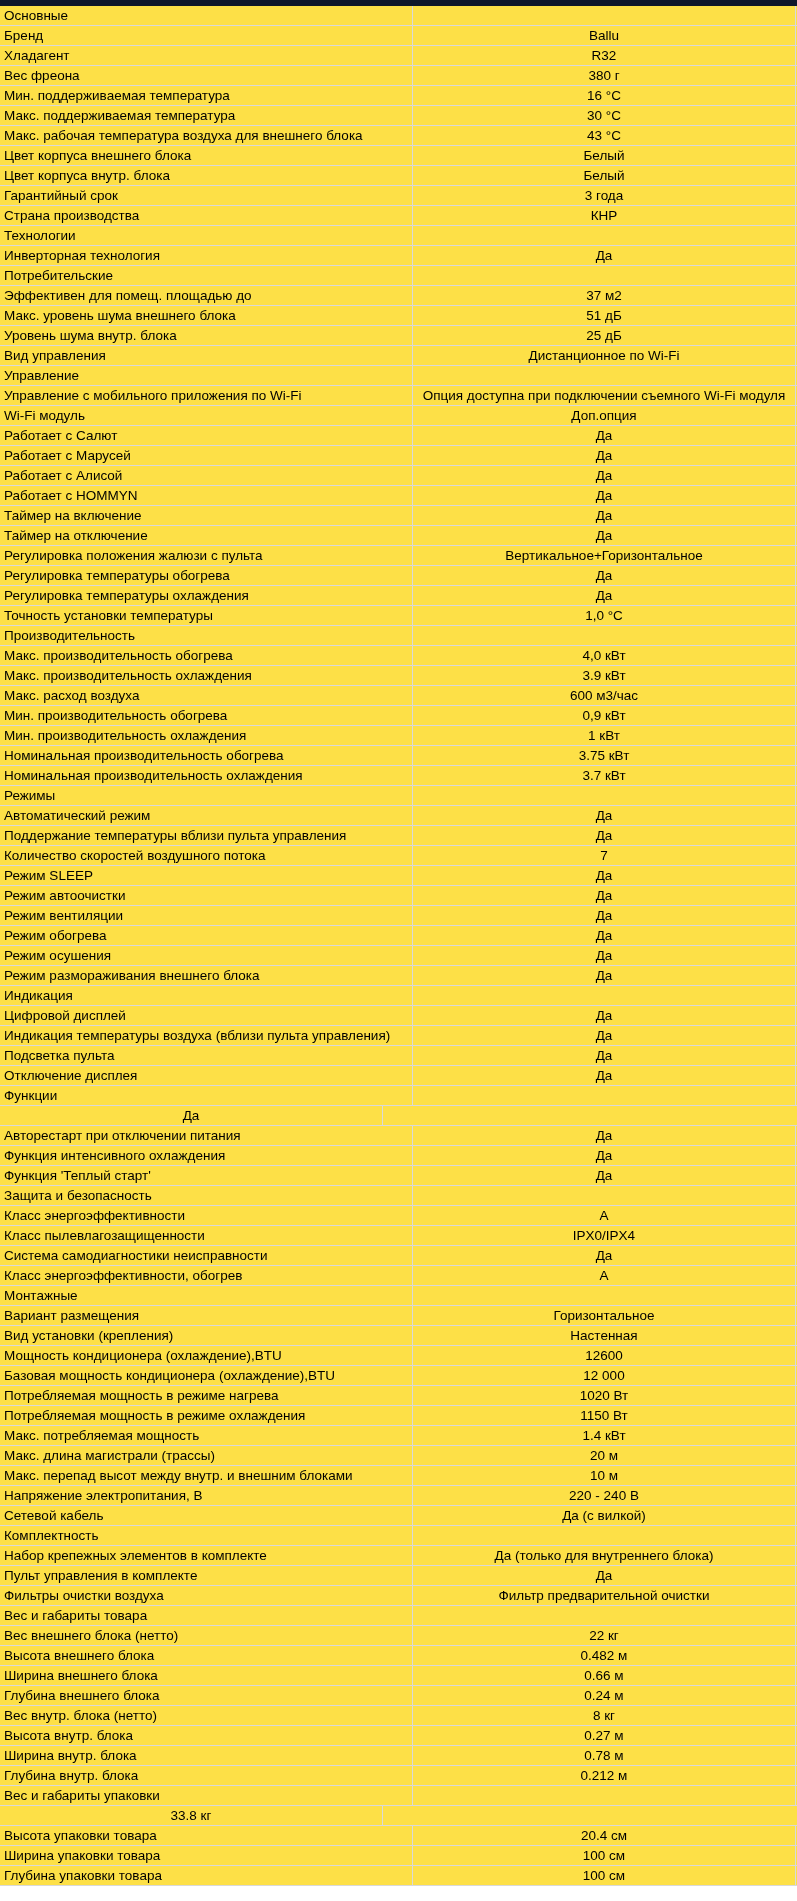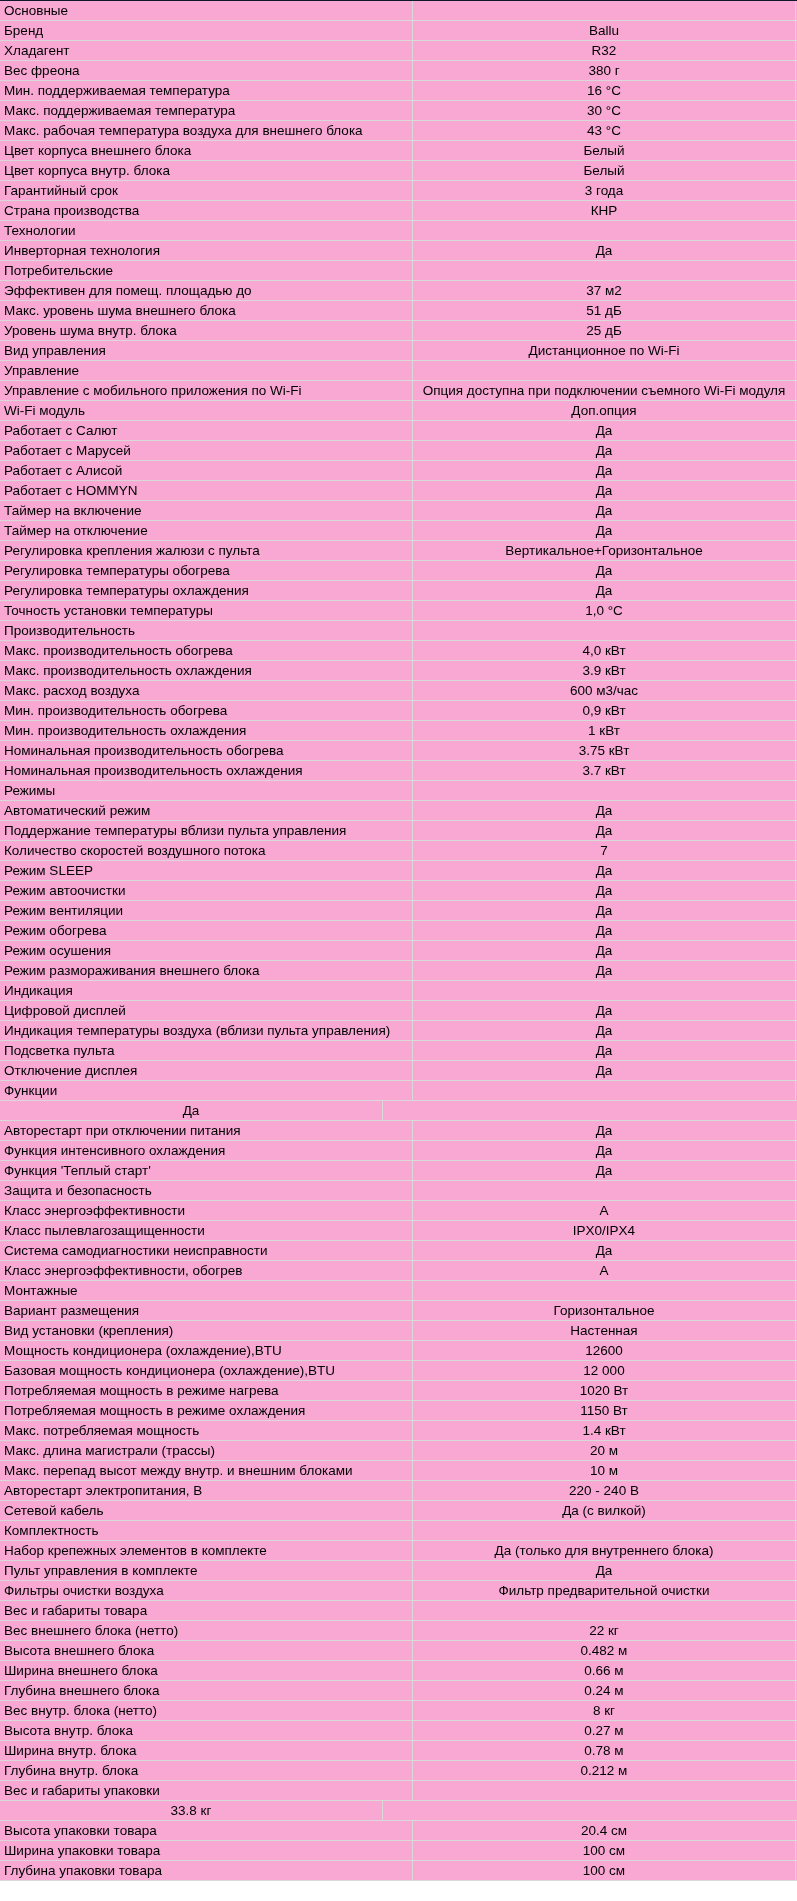--- a/index.html
+++ b/index.html
@@ -3,22 +3,22 @@
 <meta charset="utf-8">
 <style>
   html, body {
     margin: 0;
     padding: 0;
     background: #ffffff;
   }
   .spec-table {
     width: 797px;
     box-sizing: border-box;
-    border-top: 1px solid #0f172a;
-    background: #f9a8d4;
+    border-top: 6px solid #0f172a;
+    background: #fde047;
     font-family: "Liberation Sans", "DejaVu Sans", sans-serif;
     font-size: 13.5px;
     color: #000000;
   }
   .spec-row {
     display: flex;
     height: 20px;
     box-sizing: border-box;
     border-bottom: 1px solid #d9d9d9;
   }
@@ -151,21 +151,21 @@
     </div>
     <div class="spec-row">
       <div class="spec-name-cell">Таймер на включение</div>
       <div class="spec-value-cell">Да</div>
     </div>
     <div class="spec-row">
       <div class="spec-name-cell">Таймер на отключение</div>
       <div class="spec-value-cell">Да</div>
     </div>
     <div class="spec-row">
-      <div class="spec-name-cell">Регулировка крепления жалюзи с пульта</div>
+      <div class="spec-name-cell">Регулировка положения жалюзи с пульта</div>
       <div class="spec-value-cell">Вертикальное+Горизонтальное</div>
     </div>
     <div class="spec-row">
       <div class="spec-name-cell">Регулировка температуры обогрева</div>
       <div class="spec-value-cell">Да</div>
     </div>
     <div class="spec-row">
       <div class="spec-name-cell">Регулировка температуры охлаждения</div>
       <div class="spec-value-cell">Да</div>
     </div>
@@ -338,21 +338,21 @@
     </div>
     <div class="spec-row">
       <div class="spec-name-cell">Макс. длина магистрали (трассы)</div>
       <div class="spec-value-cell">20 м</div>
     </div>
     <div class="spec-row">
       <div class="spec-name-cell">Макс. перепад высот между внутр. и внешним блоками</div>
       <div class="spec-value-cell">10 м</div>
     </div>
     <div class="spec-row">
-      <div class="spec-name-cell">Авторестарт электропитания, В</div>
+      <div class="spec-name-cell">Напряжение электропитания, В</div>
       <div class="spec-value-cell">220 - 240 В</div>
     </div>
     <div class="spec-row">
       <div class="spec-name-cell">Сетевой кабель</div>
       <div class="spec-value-cell">Да (с вилкой)</div>
     </div>
     <div class="spec-row">
       <div class="spec-name-cell">Комплектность</div>
       <div class="spec-value-cell"></div>
     </div>

